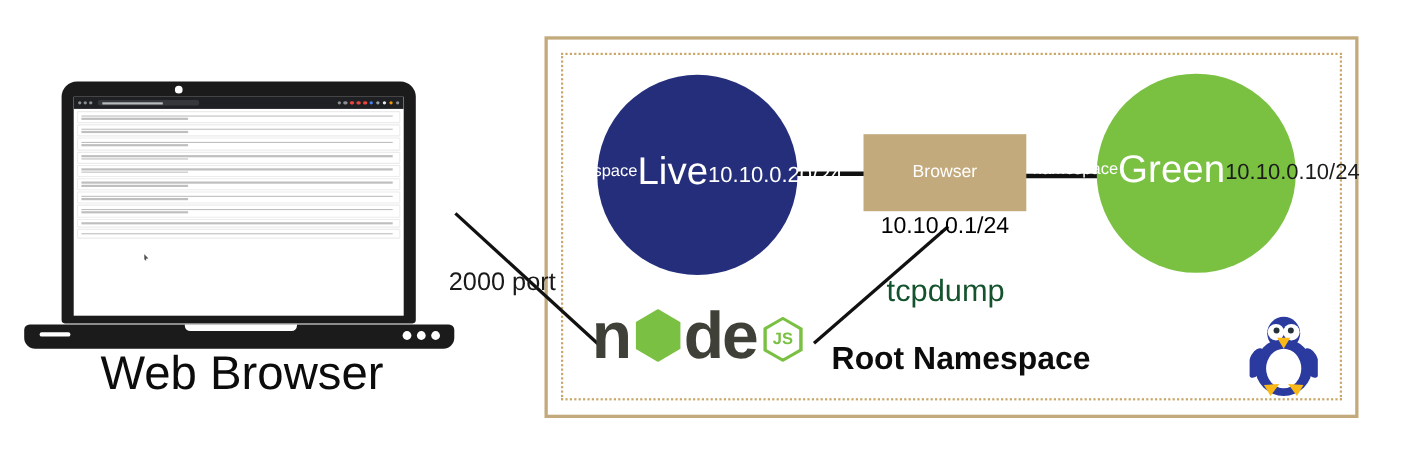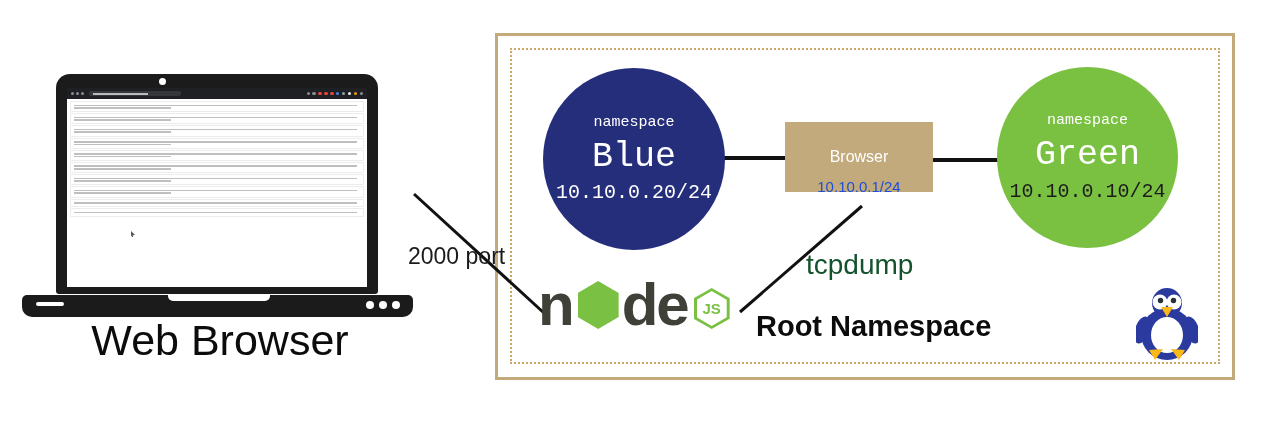--- a/index.html
+++ b/index.html
@@ -41,32 +41,32 @@
   .base-dots span { width:8px; height:8px; border-radius:50%; background:#ffffff; }
   .web-browser-label { position:absolute; left:40px; top:316px; width:360px; text-align:center;
     font-size:43px; font-weight:normal; color:#0c0c0c; }
 
   
   .root-box { position:absolute; left:495px; top:33px; width:740px; height:347px;
     border:3px solid #c3aa7c; background:transparent; }
   .dotted-box { position:absolute; left:12px; top:12px; right:12px; bottom:13px;
     border:2px dotted #c9a767; }
 
-  .ns-circle { position:absolute; border-radius:50%; display:flex; flex-direction:column;
-    align-items:center; justify-content:center; text-align:center; color:#fff;font-family:Liberation Mono, monospace; }
+  .ns-circle { position:absolute; border-radius:50%; display:flex; 
+    align-items:center; justify-content:center; text-align:center; color:#fff; }
   .ns-blue { left:543px; top:68px; width:182px; height:182px; }
   .ns-green { left:997px; top:67px; width:181px; height:181px; }
   .ns-kind { font-size:15px; margin-bottom:8px; }
   .ns-name { font-size:35px; line-height:1.05; margin-bottom:6px; }
   .ns-ip { font-size:20px;text-align:center; }
 
   .bridge-box { position:absolute; left:785px; top:122px; width:148px; height:70px;
     display:flex; align-items:center; justify-content:center; color:#fff; font-size:16px; }
-  .bridge-ip { position:absolute; left:785px; top:178px; width:148px; text-align:center;
-    font-size:15px; color:#1d4ed8; }
+  .bridge-ip { position:absolute; left:785px; top:194px; width:148px; text-align:center;
+    font-size:21px; color:#000000; }
 
   .edge-svg { position:absolute; left:0; top:0; width:1280px; height:428px; pointer-events:none; }
 
   .port-label { position:absolute; left:408px; top:243px; font-size:23px; color:#1a1a1a; }
   .tcpdump-label { position:absolute; left:806px; top:249px; font-size:28px; color:#14532d; }
 
   
   .nodejs-logo { position:absolute; left:538px; top:281px; display:flex; align-items:flex-end; }
   .node-letter { font-size:60px; font-weight:bold; color:#3f4138; line-height:0.78;
     letter-spacing:-2px; }
@@ -169,21 +169,21 @@
 
   <svg class="edge-svg">
     <line x1="724" y1="158" x2="787" y2="158" stroke="#111" stroke-width="4"></line>
     <line x1="931" y1="160" x2="999" y2="160" stroke="#111" stroke-width="4"></line>
     <line x1="414" y1="194" x2="544" y2="313" stroke="#111" stroke-width="3"></line>
     <line x1="740" y1="312" x2="862" y2="206" stroke="#111" stroke-width="3"></line>
   </svg>
 
   <div class="ns-circle ns-blue" style="background: rgb(37, 46, 123);">
     <div class="ns-kind">namespace</div>
-    <div class="ns-name">Blue</div>
+    <div class="ns-name">Live</div>
     <div class="ns-ip">10.10.0.20/24</div>
   </div>
 
   <div class="bridge-box" style="background: rgb(195, 170, 124);">
     <span>Browser</span>
   </div>
   <div class="bridge-ip">10.10.0.1/24</div>
 
   <div class="ns-circle ns-green" style="background: rgb(122, 193, 66);">
     <div class="ns-kind">namespace</div>

